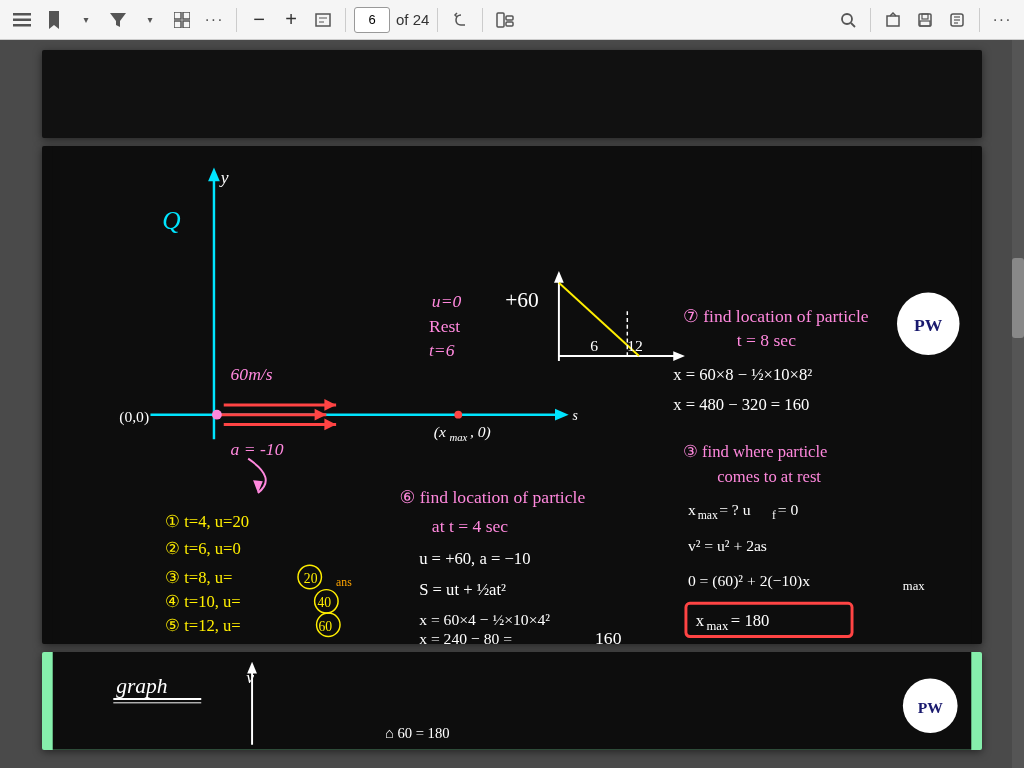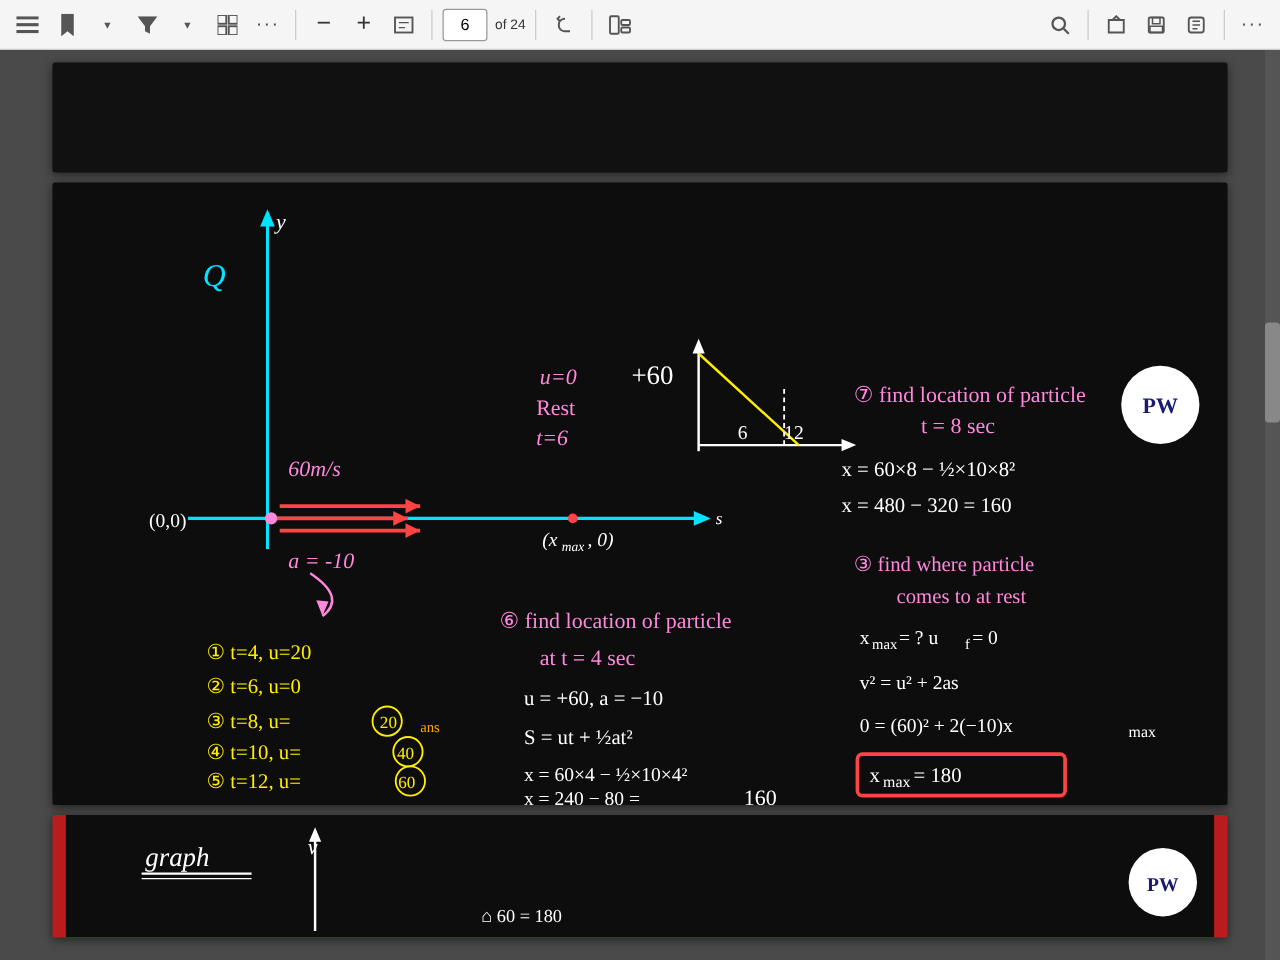--- a/index.html
+++ b/index.html
@@ -40,21 +40,21 @@
     }
     .page-input {
       width: 36px; height: 26px;
       border: 1px solid #999;
       border-radius: 3px;
       text-align: center;
       font-size: 13px;
       background: white;
     }
     .page-total {
-      font-size: 11px; color: #333;
+      font-size: 15px; color: #333;
     }
     .toolbar-spacer { flex: 1; }
 
     
     #main {
       width: 1024px;
       height: 728px;
       background: #4a4a4a;
       display: flex;
       flex-direction: column;
@@ -98,21 +98,21 @@
     .slide-main {
       height: 510px;
       background: #0d0d0d;
       position: relative;
       overflow: hidden;
     }
 
     
     .slide-bottom {
       height: 100px;
-      background: #b91c1c;
+      background: #86efac;
       position: relative;
       overflow: hidden;
     }
 
     
     .slide-canvas {
       position: absolute;
       top: 0; left: 0;
       width: 100%; height: 100%;
     }

